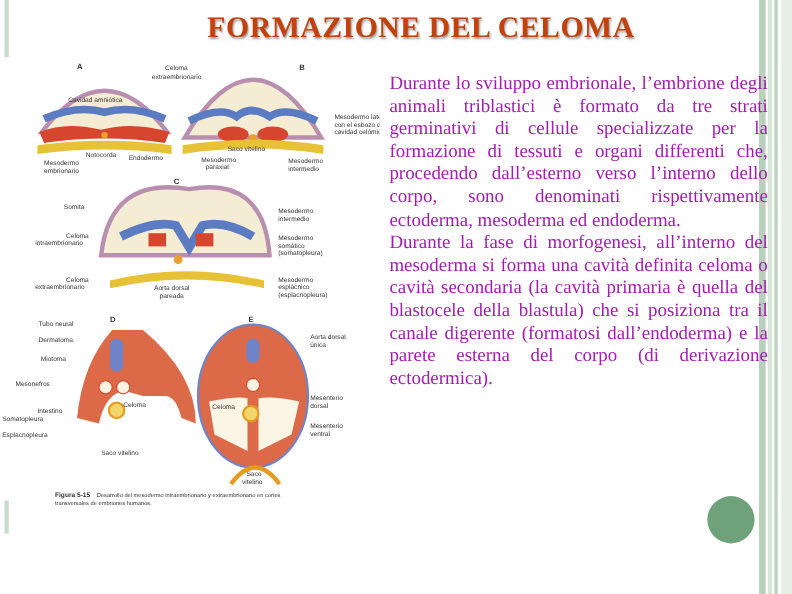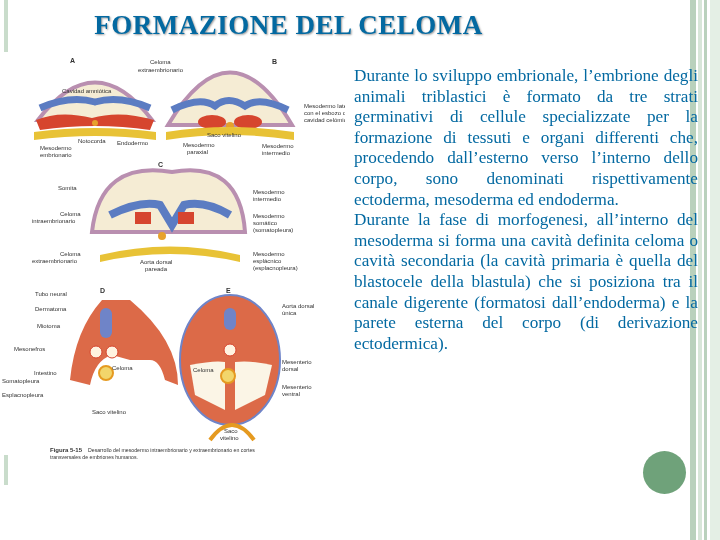--- a/index.html
+++ b/index.html
@@ -5,24 +5,24 @@
   html, body { margin:0; padding:0; }
   body { width:720px; height:540px; position:relative; overflow:hidden; background:#ffffff; font-family:"DejaVu Serif", serif; }
   .left-stripe { position:absolute; left:4px; top:0; width:4px; height:52px; background:#c9dccb; }
   .left-stripe-b { position:absolute; left:4px; top:455px; width:4px; height:30px; background:#c9dccb; }
   .right-bars { position:absolute; top:0; right:0; width:30px; height:540px; }
   .right-bars div { position:absolute; top:0; height:540px; }
   .rb1 { left:0; width:6px; background:#b9d1bc; }
   .rb2 { left:8px; width:4px; background:#d7e6d8; }
   .rb3 { left:14px; width:3px; background:#b9d1bc; }
   .rb4 { left:20px; width:10px; background:#e4efe5; }
-  .title { position:absolute; left:0; top:10px; width:577px; text-align:center; font-family:"Liberation Serif", serif; font-weight:bold; font-size:27px; color:#0369a1; text-shadow:1px 1px 2px #999; letter-spacing:0.5px; }
+  .title { position:absolute; left:0; top:10px; width:577px; text-align:right; font-family:"Liberation Serif", serif; font-weight:bold; font-size:27px; color:#c2410c; text-shadow:1px 1px 2px #999; letter-spacing:0.5px; }
   .figure { position:absolute; left:0; top:52px; width:345px; height:415px; }
   .figure text { font-family:"Liberation Sans", sans-serif; }
-  .body-text { position:absolute; left:354px; top:66px; width:344px; font-family:"Liberation Serif", serif; font-size:17.2px; line-height:20.6px; color:#0369a1; text-align:justify; }
+  .body-text { position:absolute; left:354px; top:66px; width:344px; font-family:"Liberation Serif", serif; font-size:17.2px; line-height:20.6px; color:#a21caf; text-align:justify; }
   .body-text p { margin:0; text-indent:0; }
   .dot { position:absolute; left:643px; top:451px; width:43px; height:43px; border-radius:50%; background:#6fa27a; }
 </style>
 </head>
 <body>
 
 <div class="left-stripe"></div>
 <div class="left-stripe-b"></div>
 <div class="right-bars">
   <div class="rb1"></div>

